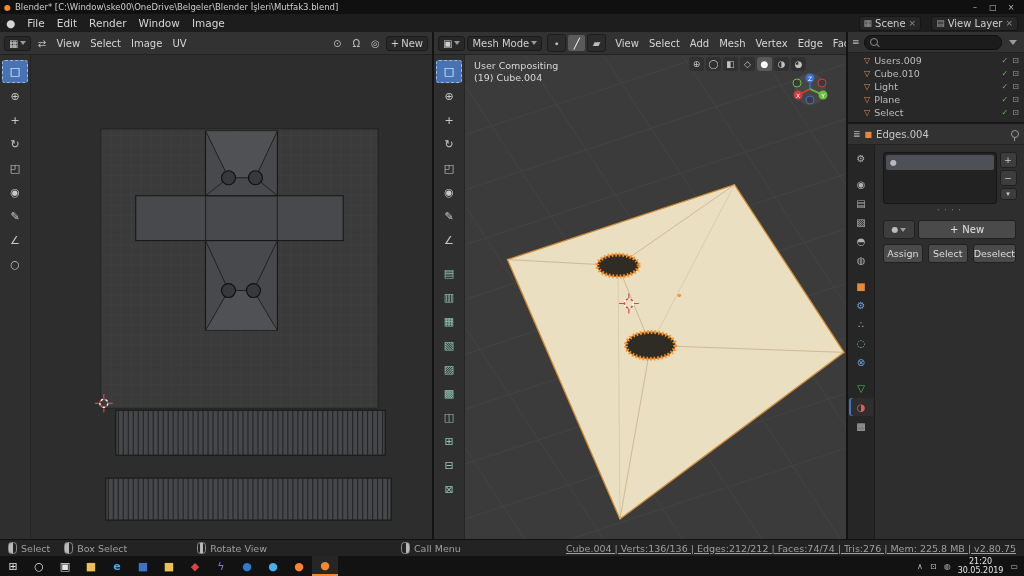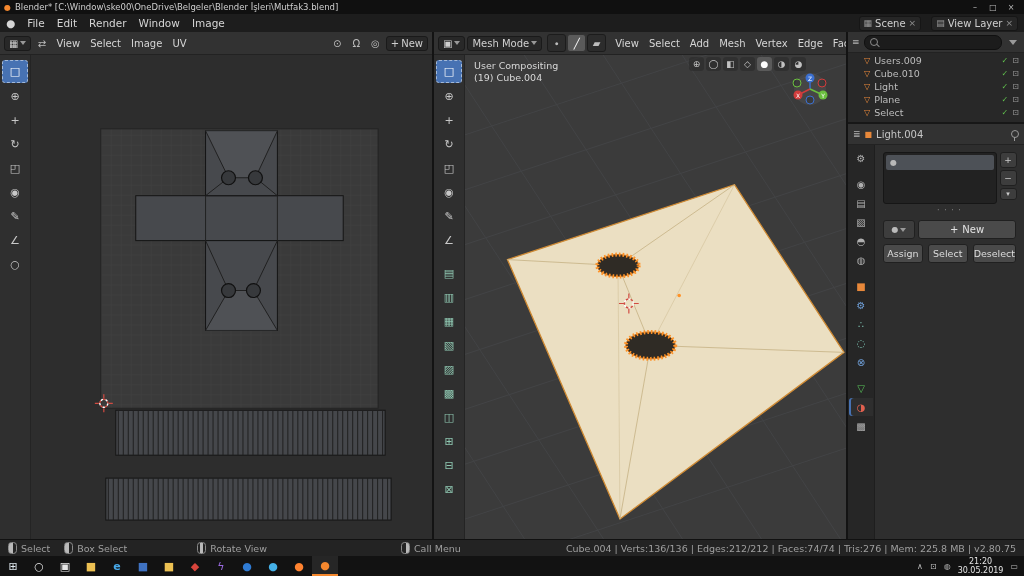--- a/index.html
+++ b/index.html
@@ -92,21 +92,21 @@
   .abtn{flex:1;height:17px;background:#4a4a4a;border:1px solid #202020;border-radius:3px;display:flex;align-items:center;justify-content:center;color:#ddd;font-size:9.5px;}
   
   .statusbar{position:absolute;left:0;right:0;bottom:20px;height:16px;background:#232323;border-top:1px solid #111;
     display:flex;align-items:center;padding:0 8px;font-size:9.5px;color:#9f9f9f;white-space:nowrap;}
   .sitem{display:flex;align-items:center;gap:4px;margin-right:14px;}
   .sitem.g1{margin-left:56px;} .sitem.g2{margin-left:120px;}
   .mi{width:7px;height:10px;border:1px solid #8a8a8a;border-radius:3.5px;display:inline-block;}
   .mi-left{background:linear-gradient(90deg,#b9b9b9 0 50%,transparent 50%);}
   .mi-mid{background:linear-gradient(90deg,transparent 0 33%,#b9b9b9 33% 66%,transparent 66%);}
   .mi-right{background:linear-gradient(90deg,transparent 0 50%,#b9b9b9 50%);}
-  .stats{margin-left:auto;color:#9f9f9f;}
+  .stats{margin-left:auto;color:#9f9f9f;text-decoration:underline;}
   
   .taskbar{position:absolute;left:0;right:0;bottom:0;height:20px;background:#121212;display:flex;align-items:center;}
   .tb{width:26px;height:20px;display:flex;align-items:center;justify-content:center;font-size:11px;box-sizing:border-box;}
   .tb.active{background:#262626;border-bottom:2px solid #f5882e;}
   .c-win{color:#dfe8ef;} .c-white{color:#e6e6e6;} .c-folder{color:#ecc052;} .c-edge{color:#47a8e8;font-weight:bold;}
   .c-blue{color:#3f72c2;} .c-red{color:#d8453c;} .c-purple{color:#9a6ae0;} .c-blue2{color:#2f7bd4;}
   .c-blue3{color:#45b1e8;} .c-ff{color:#ff8330;} .c-blender{color:#f5882e;}
   .tray{margin-left:auto;display:flex;align-items:center;gap:7px;padding-right:6px;color:#cfcfcf;}
   .tray .ti{font-size:8px;color:#bdbdbd;}
   .clock{text-align:center;font-size:8px;line-height:9px;color:#e4e4e4;}
@@ -401,21 +401,21 @@
             <span class="chk">✓</span>
             <span class="scr">⊡</span>
           </div>
         </div>
       </div>
 
       <div class="props">
         <div class="phdr">
           <span style="font-size:9px;color:#b5b5b5;">≣</span>
           <span class="obj-ico">■</span>
-          <span>Light.004</span>
+          <span>Edges.004</span>
           <span class="pin"></span>
         </div>
         <div class="pbody">
           <div class="ptabs">
             <div class="ptab">⚙</div>
             <div class="tgap"></div>
             <div class="ptab">◉</div>
             <div class="ptab">▤</div>
             <div class="ptab">▧</div>
             <div class="ptab">◓</div>

